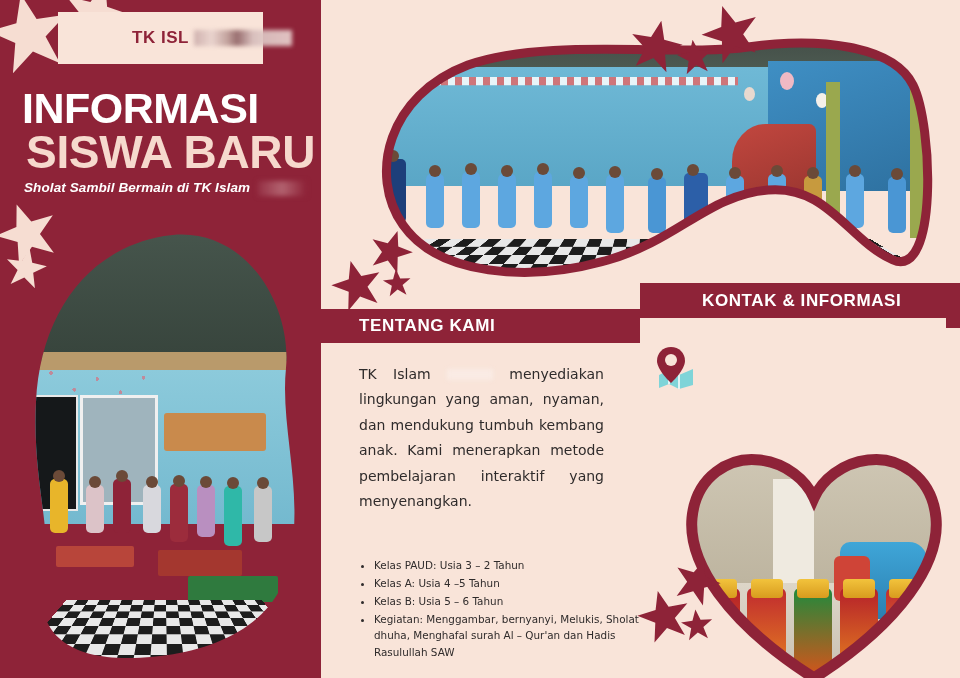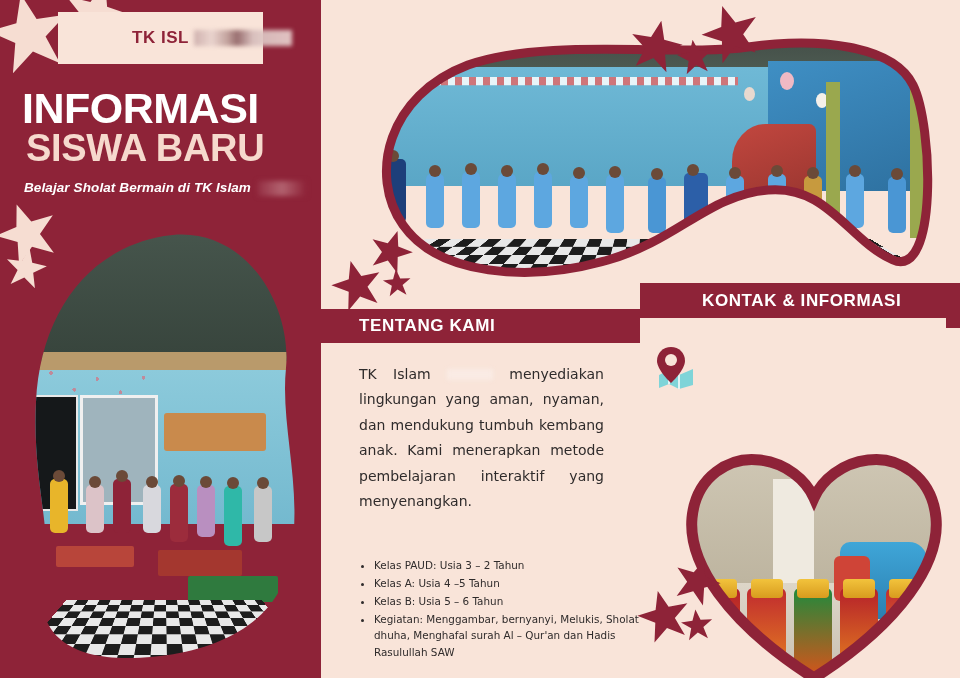--- a/index.html
+++ b/index.html
@@ -34,21 +34,21 @@
         rgba(240,222,218,.85) 100%);
     filter:blur(2.2px);
   }
   .title-main{
     position:absolute;left:22px;top:88px;width:300px;
     font-size:43px;font-weight:800;color:#ffffff;letter-spacing:-.5px;
     line-height:.96;
   }
   .title-sub{
     position:absolute;left:26px;top:130px;width:300px;
-    font-size:38px;font-weight:800;color:#f6d9cd;letter-spacing:-.3px;
+    font-size:46px;font-weight:800;color:#f6d9cd;letter-spacing:-.3px;
     line-height:.96;
   }
   .tagline{
     position:absolute;left:24px;top:180px;width:290px;
     font-size:13.5px;font-style:italic;font-weight:700;color:#ffffff;
     letter-spacing:.1px;
   }
   .tagline-redact{
     position:absolute;left:258px;top:181px;width:48px;height:15px;
     background:linear-gradient(90deg,rgba(150,50,70,.9),rgba(190,120,130,.75),rgba(142,35,56,.9));
@@ -210,21 +210,21 @@
 
   <div class="logo-box">
     <div class="logo-text">
       <span>TK ISL</span>
       <span class="logo-redact"></span>
     </div>
   </div>
 
   <div class="title-main">INFORMASI</div>
   <div class="title-sub">SISWA BARU</div>
-  <div class="tagline">Belajar Sholat Bermain di TK Islam</div>
+  <div class="tagline">Sholat Sambil Bermain di TK Islam</div>
   <div class="tagline-redact"></div>
 
   <div class="photo left-photo">
     <div class="left-clip">
       <div class="scene">
         <div class="ceiling" style="height:30%;background:linear-gradient(180deg,#46554c,#37443c);"></div>
         <div style="position:absolute;left:0;top:28%;width:100%;height:4%;background:#b99a6b;"></div>
         <div class="wall" style="top:32%;height:36%;background:linear-gradient(180deg,#8ccadb,#74b9cf);"></div>
 
         <div style="position:absolute;left:4%;top:38%;width:16%;height:26%;background:#15181a;border:2px solid #e8e8e8;"></div>

